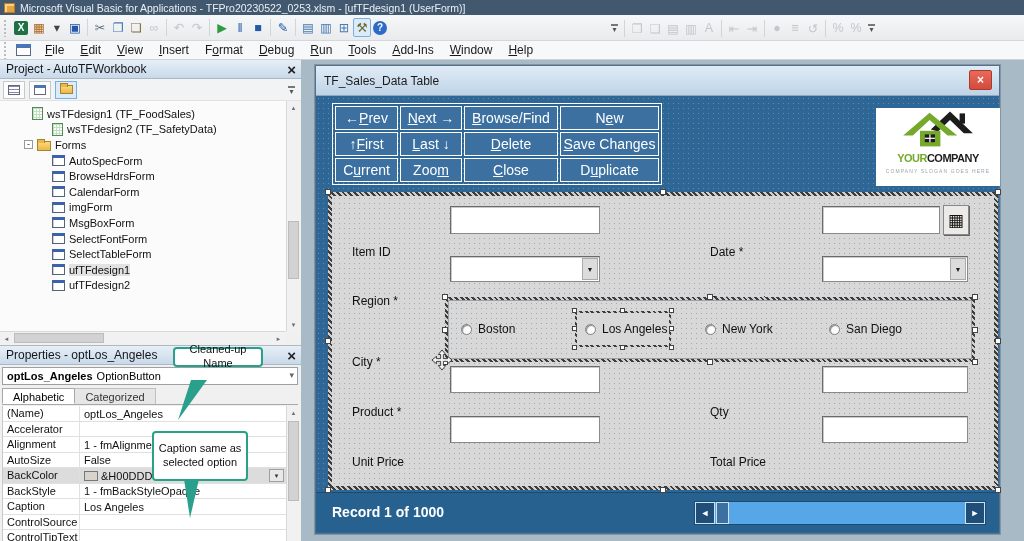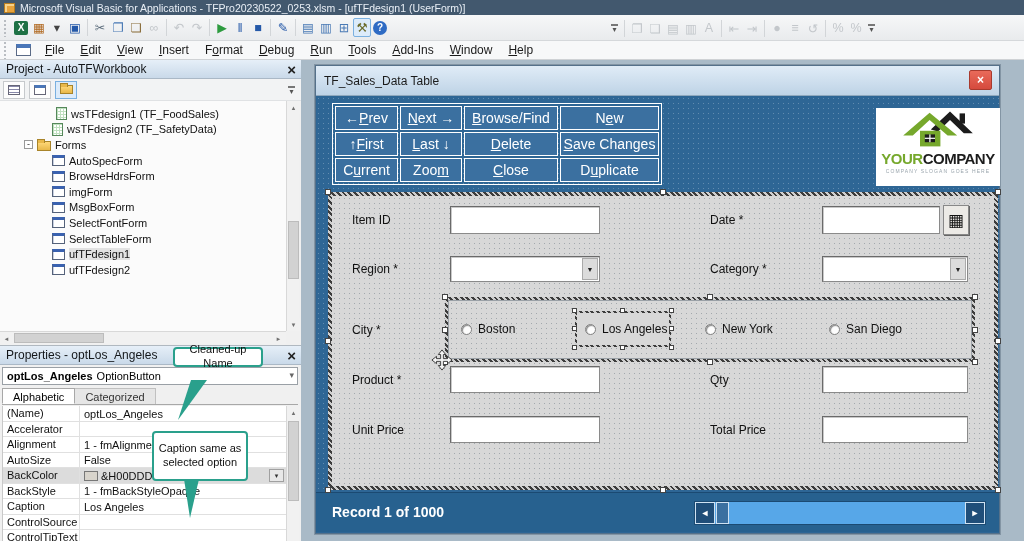--- a/index.html
+++ b/index.html
@@ -70,27 +70,27 @@
   #mdi { position:absolute; left:301px; top:60px; width:723px; height:481px; background:#a9bac7; }
   #form-window { position:absolute; left:14px; top:5px; width:685px; height:469px; border:1px solid #55718a; box-shadow:0 0 0 1px rgba(20,40,60,.25); background:#2e6695; }
   #form-titlebar { position:absolute; left:0; top:0; width:683px; height:30px; background:linear-gradient(#e0ecf7,#bed3e6); border-bottom:1px solid #8fa8bd; font-size:12px; color:#1b1b1b; display:flex; align-items:center; padding-left:8px; }
   #form-close { position:absolute; right:7px; top:4px; width:23px; height:20px; background:linear-gradient(#e96a5a,#d54a3d); border:1px solid #a83a2e; border-radius:2px; color:#fff; font-weight:bold; font-size:12px; display:flex; align-items:center; justify-content:center; }
   .dots-blue { background-color:#2e6695; background-image:radial-gradient(rgba(255,255,255,.25) .8px, transparent .9px); background-size:5px 5px; }
   .dots-gray { background-color:#d8d8d8; background-image:radial-gradient(#a3a8ad .8px, transparent .9px); background-size:5px 5px; }
   #form-body { position:absolute; left:0; top:30px; width:683px; height:437px; }
   #nav-grid { position:absolute; left:16px; top:7px; display:grid; grid-template-columns:63px 62px 94px 99px; grid-auto-rows:24px; gap:2px; border:1px solid #fff; padding:2px; }
   .nav-btn { background:#3b70a0; border:1px solid #fff; color:#fff; font-size:14px; font-family:inherit; display:flex; align-items:center; justify-content:center; white-space:nowrap; }
   #logo { position:absolute; left:560px; top:12px; width:124px; height:78px; background:#fff; display:flex; flex-direction:column; align-items:center; overflow:hidden; }
-  #brand { font-size:15px; font-weight:bold; letter-spacing:-.5px; line-height:15px; margin-top:1px; white-space:nowrap; }
+  #brand { font-size:11px; font-weight:bold; letter-spacing:-.5px; line-height:15px; margin-top:1px; white-space:nowrap; }
   #brand .g { color:#76a82c; } #brand .d { color:#1c1c1c; }
   #tagline { font-size:5px; letter-spacing:1.1px; color:#9aa5ad; margin-top:2px; white-space:nowrap; }
   .hatch { background:repeating-linear-gradient(45deg,#3c3c3c 0 2px,#cfcfcf 2px 4px); }
   #panel-wrap { position:absolute; left:12px; top:96px; width:670px; height:298px; padding:4px; }
   #panel-inner { position:relative; width:662px; height:290px; }
-  .flabel { position:absolute; font-size:12px; color:#111; white-space:nowrap; }
+  .flabel { position:absolute; font-size:12px; color:#111; white-space:nowrap;margin-top:32px; }
   .tbox { position:absolute; background:#fff; border:1px solid #8a8a8a; border-top-color:#6a6a6a; border-left-color:#6a6a6a; box-shadow:inset 1px 1px 0 #c9c9c9; font:12px "Liberation Sans",sans-serif; padding:2px 4px; }
   .combo { position:absolute; height:26px; background:#fff; border:1px solid #8a8a8a; border-top-color:#6a6a6a; border-left-color:#6a6a6a; box-shadow:inset 1px 1px 0 #c9c9c9; }
   .combo-btn { position:absolute; right:1px; top:1px; bottom:1px; width:16px; background:#dcdcdc; border:1px solid #aaa; font-size:7px; color:#222; display:flex; align-items:center; justify-content:center; }
   #cal-btn { position:absolute; left:611px; top:9px; width:26px; height:30px; background:#eceae6; border:1px solid #888; box-shadow:1px 1px 0 #666; font-size:17px; line-height:1; display:flex; align-items:center; justify-content:center; color:#111; }
   #city-frame { position:absolute; left:113px; top:101px; width:530px; height:65px; padding:3px; }
   #city-inner { position:relative; width:524px; height:59px; border:1px solid #9aa0a6; }
   .city-opt { position:absolute; display:flex; align-items:center; gap:6px; font-size:12px; color:#111; white-space:nowrap; }
   .radio { width:11px; height:11px; border-radius:50%; background:#fdfdfd; border:1px solid #808080; box-shadow:inset 1px 1px 1px rgba(0,0,0,.45); flex:none; }
   .city-opt.pos-0 { left:12px; top:21px; } .city-opt.pos-2 { left:256px; top:21px; } .city-opt.pos-3 { left:380px; top:21px; }
   .sel-box { position:absolute; padding:2px; }
@@ -215,40 +215,44 @@
           </div>
         <div class="ptb-btn active">
             <span class="mini-folder"></span>
           </div>
         <span class="overflow" style="position:absolute;right:3px;">
             <span class="bar"></span>
             <span>▾</span>
           </span>
       </div>
       <div id="tree">
-          <div class="tree-row" style="padding-left: 56px;">
+          <div class="tree-row" style="padding-left: 32px;">
             <span class="ticon icon-worksheet"></span>
             <span class="tlabel">wsTFdesign1 (TF_FoodSales)</span>
           </div>
           <div class="tree-row" style="padding-left: 52px;">
             <span class="ticon icon-worksheet"></span>
             <span class="tlabel">wsTFdesign2 (TF_SafetyData)</span>
           </div>
           <div class="tree-row" style="padding-left: 24px;">
             <span class="expander">-</span>
             <span class="ticon icon-folder"></span>
             <span class="tlabel">Forms</span>
           </div>
           <div class="tree-row" style="padding-left: 52px;">
             <span class="ticon icon-form"></span>
             <span class="tlabel">AutoSpecForm</span>
           </div>
           <div class="tree-row" style="padding-left: 52px;">
             <span class="ticon icon-form"></span>
             <span class="tlabel">BrowseHdrsForm</span>
+          </div>
+          <div class="tree-row" style="padding-left: 52px;">
+            <span class="ticon icon-form"></span>
+            <span class="tlabel">CalendarForm</span>
           </div>
           <div class="tree-row" style="padding-left: 52px;">
             <span class="ticon icon-form"></span>
             <span class="tlabel">imgForm</span>
           </div>
           <div class="tree-row" style="padding-left: 52px;">
             <span class="ticon icon-form"></span>
             <span class="tlabel">MsgBoxForm</span>
           </div>
           <div class="tree-row" style="padding-left: 52px;">

